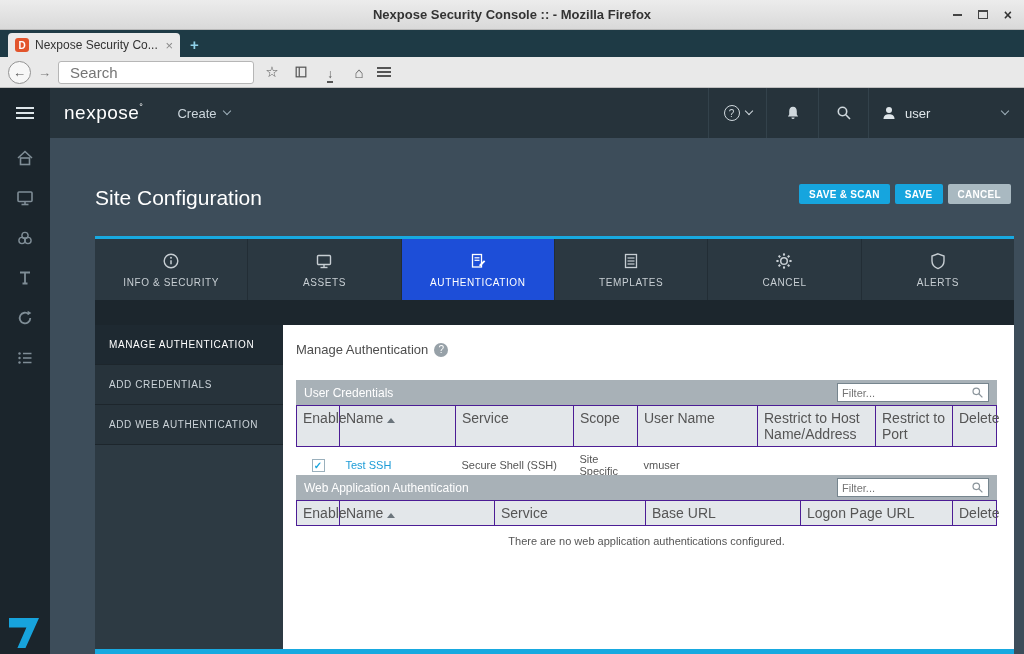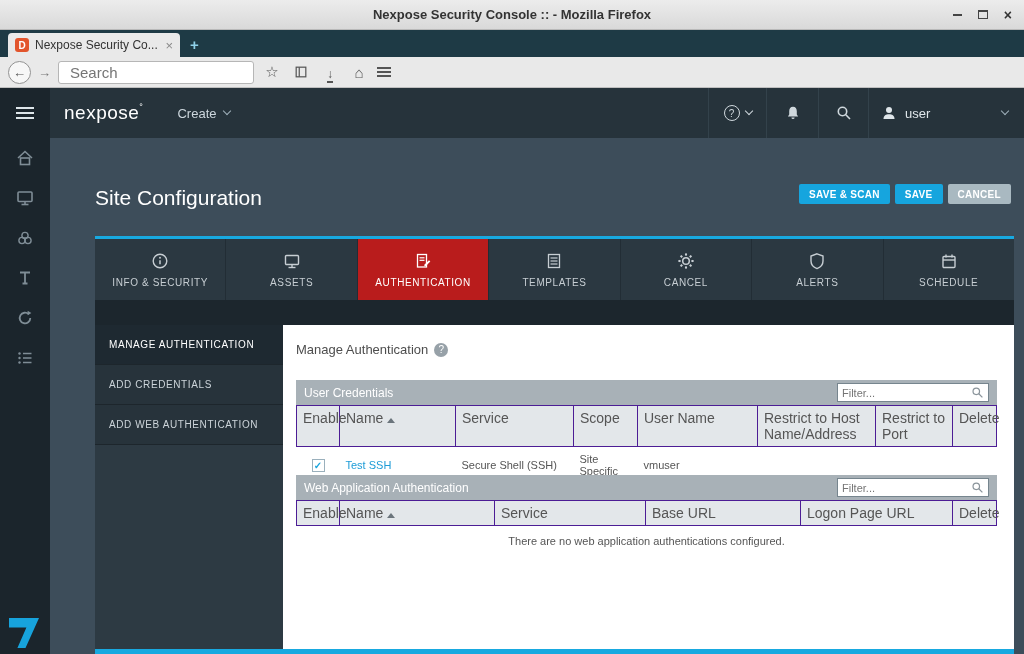--- a/index.html
+++ b/index.html
@@ -81,21 +81,21 @@
   .btn { height:20px; border:none; border-radius:2px; font-size:10px; font-weight:bold; color:#fff;
          padding:0 10px; letter-spacing:0.3px; font-family:"Liberation Sans", sans-serif; }
   .btn.primary { background:#16a5de; }
   .btn.cancel { background:#a9b9c1; }
 
   .tabstrip { position:absolute; top:98px; left:45px; width:919px; height:64px; border-top:3px solid #18a9e0;
               background:#2b3841; display:flex; }
   .ctab { flex:1; border-right:1px solid #222d35; display:flex; flex-direction:column; align-items:center;
           justify-content:center; gap:7px; color:#c7ced3; font-size:10px; letter-spacing:0.6px; position:relative; }
   .ctab:last-child { border-right:none; }
-  .ctab.active { background:#b91c1c; color:#fff; }
+  .ctab.active { background:#1d4ed8; color:#fff; }
   .ctab.active::after { content:""; position:absolute; bottom:-8px; left:50%; margin-left:-8px;
                         border-left:8px solid transparent; border-right:8px solid transparent;
                         border-top:8px solid #46545d; }
   .ticon { height:18px; display:flex; align-items:center; }
 
   .band { position:absolute; top:162px; left:45px; width:919px; height:25px; background:#1c262d; }
 
   .subnav { position:absolute; top:187px; left:45px; width:188px; height:324px; background:#2d3a43; }
   .sn-item { height:40px; background:#27333b; border-bottom:1px solid #1d262c; display:flex; align-items:center;
              padding-left:14px; color:#ccd4d9; font-size:10px; letter-spacing:0.6px; }
@@ -332,31 +332,20 @@
         </span>
         <span>CANCEL</span>
       </div>
       <div class="ctab">
         <span class="ticon">
           <svg width="18" height="18" viewBox="0 0 18 18">
               <path d="M9 1.8 L15 4 L15 9 C15 12.8 12.5 15.3 9 16.6 C5.5 15.3 3 12.8 3 9 L3 4 Z" fill="none" stroke="currentColor" stroke-width="1.4"></path>
             </svg>
         </span>
         <span>ALERTS</span>
-      </div>
-      <div class="ctab">
-        <span class="ticon">
-          <svg width="18" height="18" viewBox="0 0 18 18">
-              <rect x="3" y="4.5" width="12" height="11" rx="1" fill="none" stroke="currentColor" stroke-width="1.4"></rect>
-              <line x1="3" y1="8" x2="15" y2="8" stroke="currentColor" stroke-width="1.4"></line>
-              <line x1="6" y1="2.5" x2="6" y2="5.5" stroke="currentColor" stroke-width="1.4"></line>
-              <line x1="12" y1="2.5" x2="12" y2="5.5" stroke="currentColor" stroke-width="1.4"></line>
-            </svg>
-        </span>
-        <span>SCHEDULE</span>
       </div>
     </div>
 
     <div class="band"></div>
 
     <div class="subnav">
       <div class="sn-item active">MANAGE AUTHENTICATION</div>
       <div class="sn-item">ADD CREDENTIALS</div>
       <div class="sn-item">ADD WEB AUTHENTICATION</div>
     </div>

